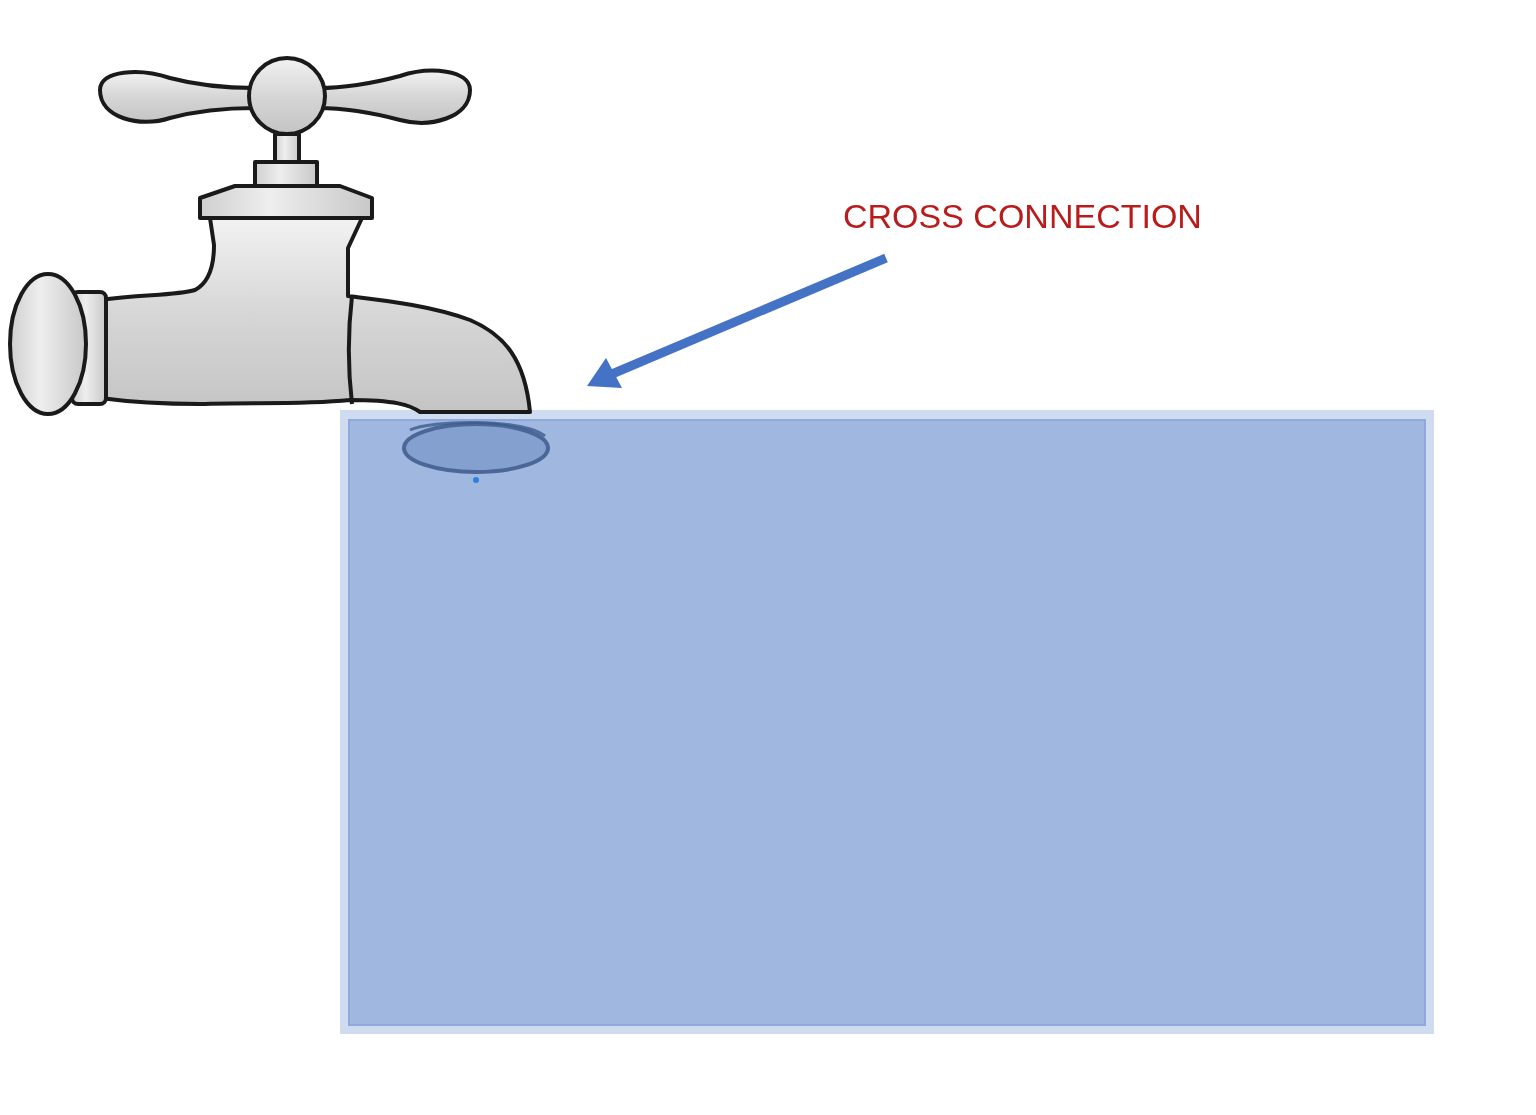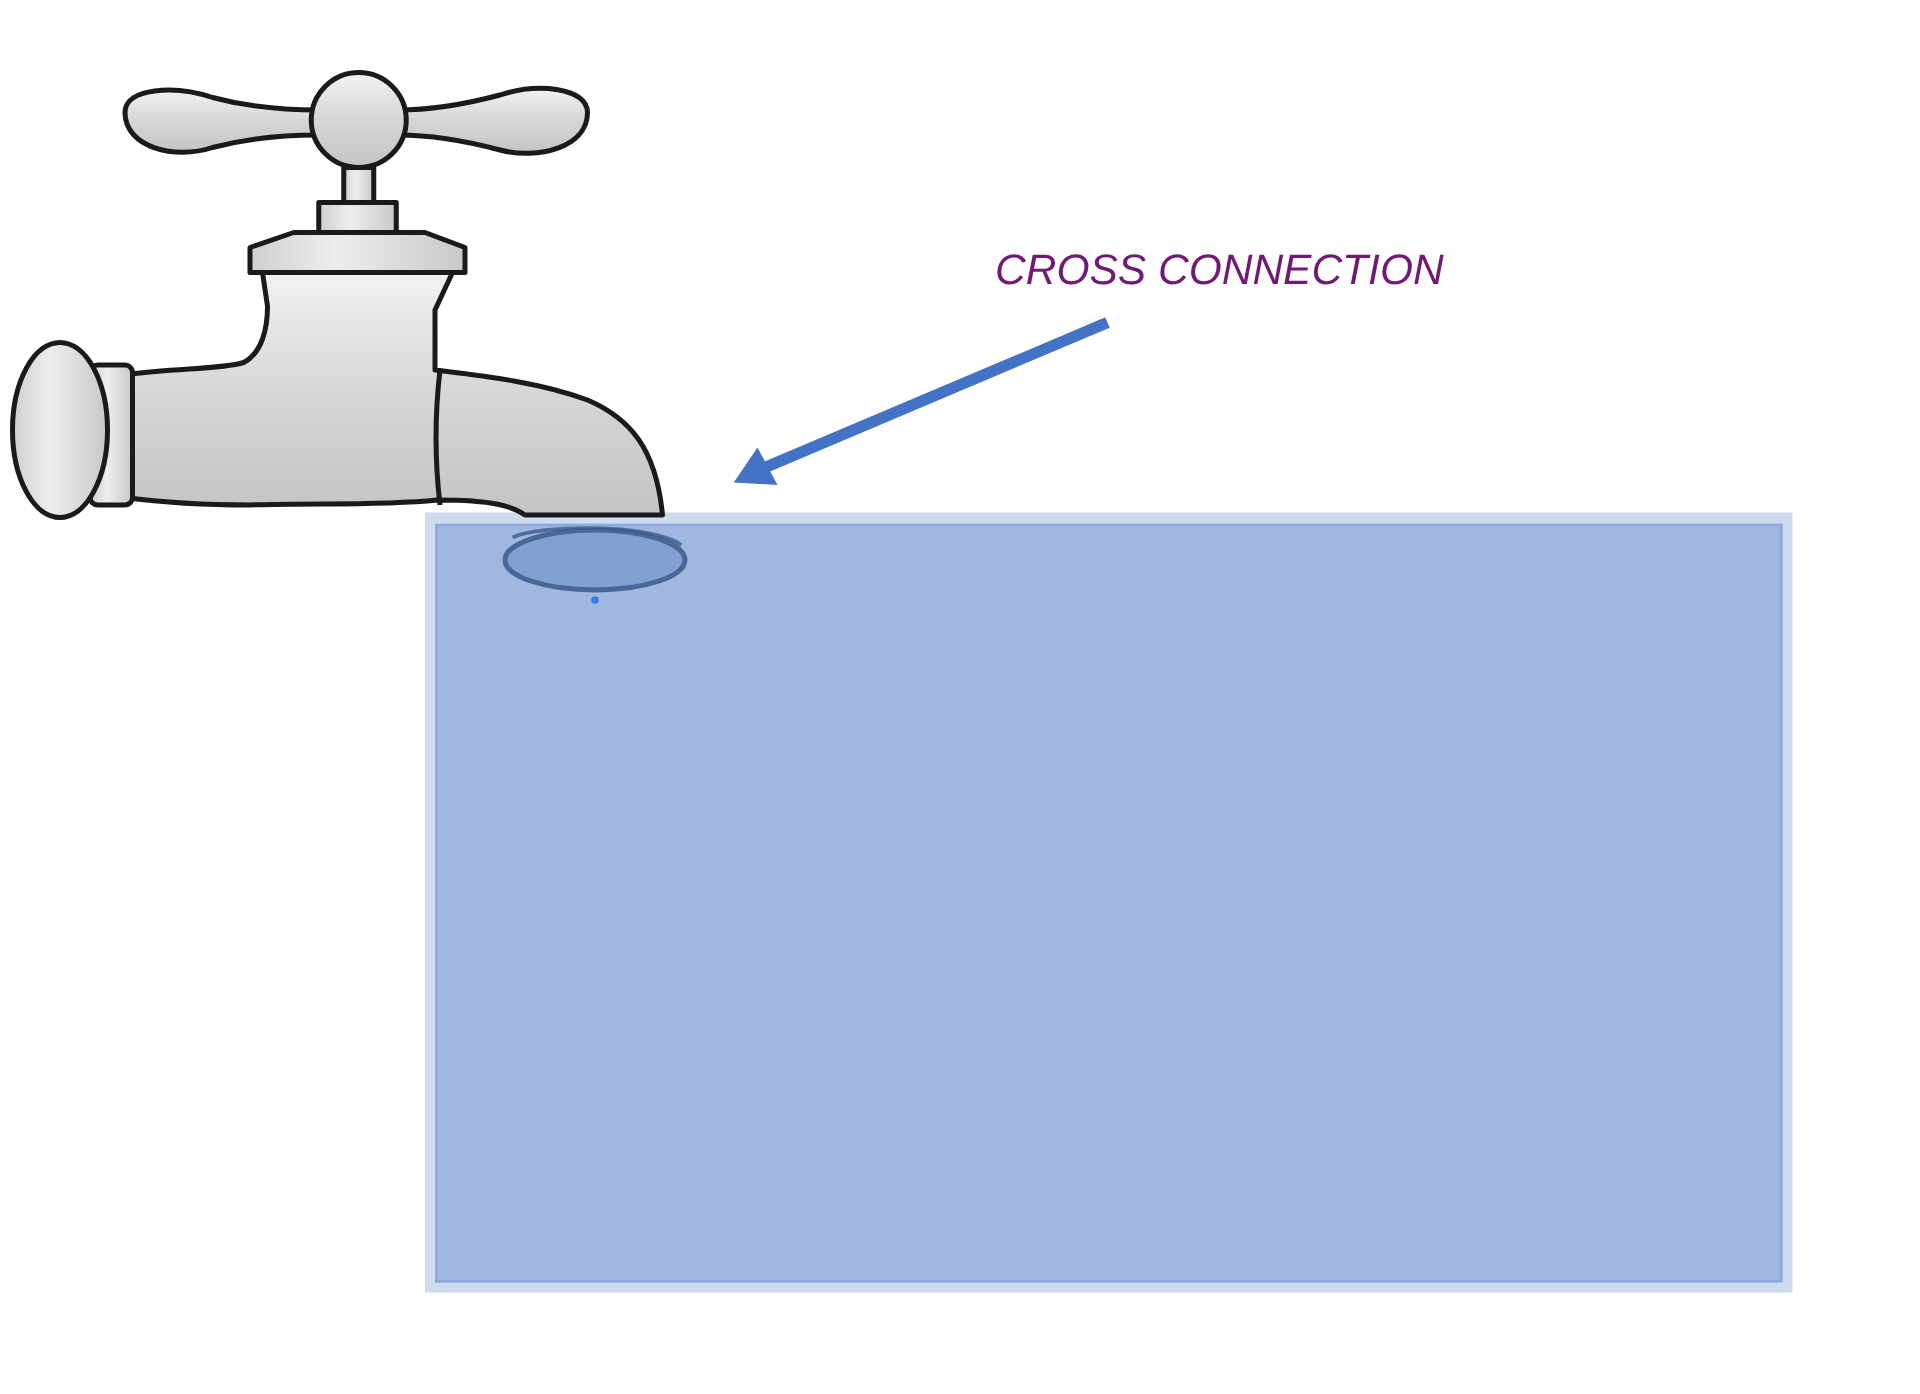--- a/index.html
+++ b/index.html
@@ -3,22 +3,22 @@
   <meta charset="utf-8">
   <style>
     html, body { margin: 0; padding: 0; background: #ffffff; }
     body { width: 1536px; height: 1115px; position: relative; overflow: hidden;
            font-family: "Liberation Sans", "DejaVu Sans", sans-serif; }
     .canvas { position: absolute; left: 0; top: 0; width: 1536px; height: 1115px; }
     .tank-outer { position: absolute; left: 340px; top: 410px; width: 1094px; height: 624px;
                   background: #cfdcf0; }
     .tank-inner { position: absolute; left: 348px; top: 419px; width: 1078px; height: 607px;
                   background: #a0b7e0; border: 2px solid #8eaadc; box-sizing: border-box; }
-    .label { position: absolute; left: 796px; top: 197px; font-size: 34px; color: #701a75;
-             letter-spacing: 0px; white-space: nowrap; font-style: italic; }
+    .label { position: absolute; left: 843px; top: 197px; font-size: 34px; color: #b91c1c;
+             letter-spacing: 0px; white-space: nowrap; }
     svg { position: absolute; left: 0; top: 0; }
   </style>
 </head>
 <body>
 
 <div class="canvas">
 
   <div class="tank-outer"></div>
   <div class="tank-inner"></div>
 

